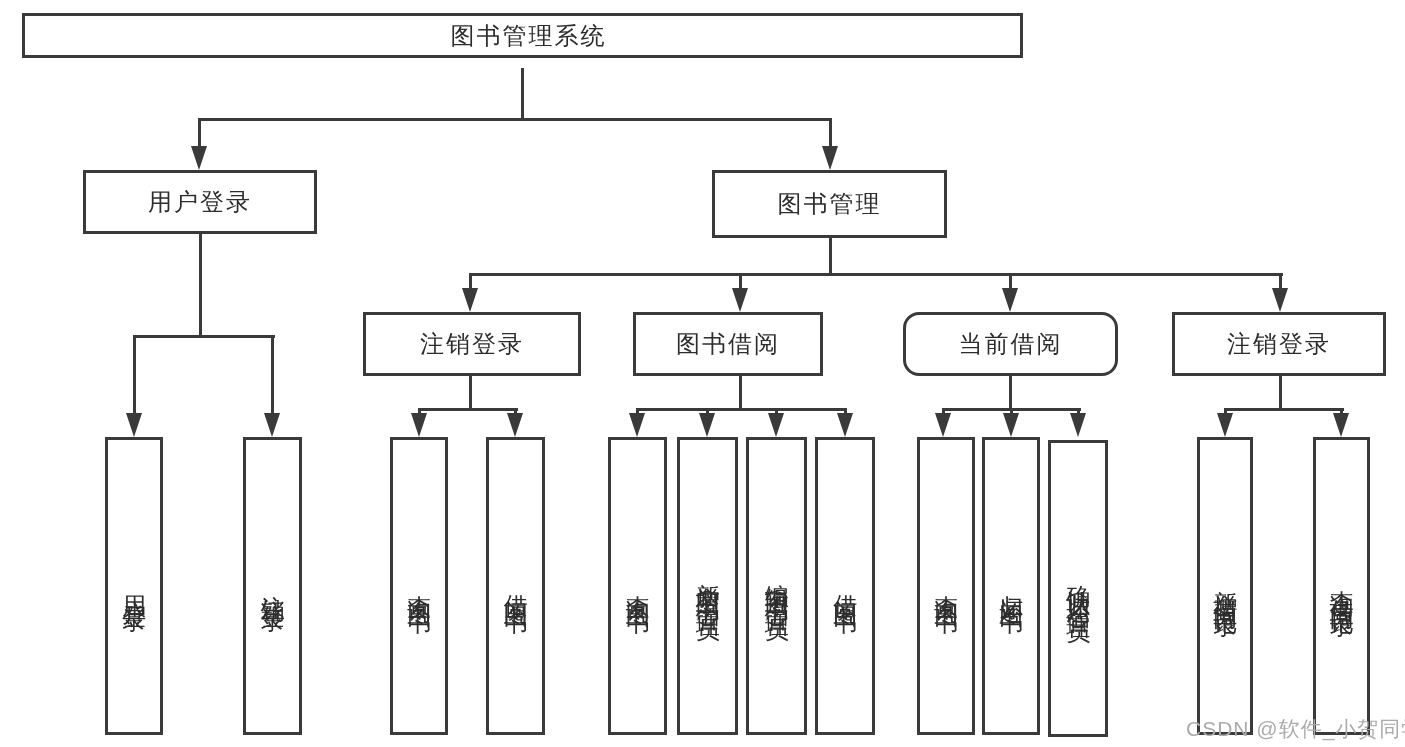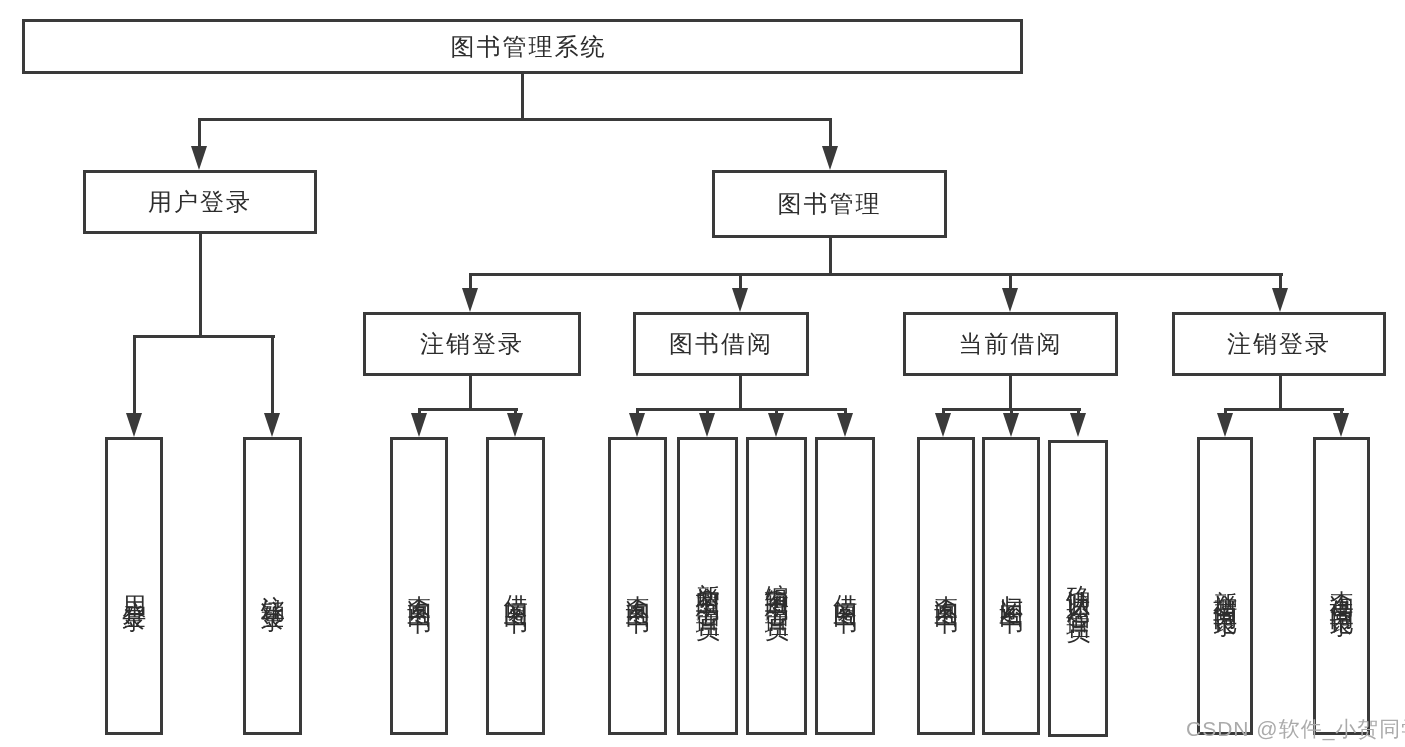--- a/index.html
+++ b/index.html
@@ -59,28 +59,28 @@
     letter-spacing:1px;
     z-index:5;
     white-space:nowrap;
   }
 </style>
 </head>
 <body>
 
 <div id="canvas">
 
-  <div class="node" style="left:22px;top:19px;width:1001px;height:55px;padding-left:12px;">图书管理系统</div>
+  <div class="node" style="left:22px;top:13px;width:1001px;height:45px;padding-left:12px;">图书管理系统</div>
 
   <div class="node" style="left:83px;top:170px;width:234px;height:64px;">用户登录</div>
   <div class="node" style="left:712px;top:170px;width:235px;height:68px;">图书管理</div>
 
   <div class="node" style="left:363px;top:312px;width:218px;height:64px;">注销登录</div>
-  <div class="node" style="left:633px;top:312px;width:176px;height:64px;">图书借阅</div>
-  <div class="node" style="left:903px;top:312px;width:215px;height:64px;">当前借阅</div>
+  <div class="node" style="left:633px;top:312px;width:190px;height:64px;">图书借阅</div>
+  <div class="node" style="left:903px;top:312px;width:215px;height:64px;border-radius:16px;">当前借阅</div>
   <div class="node" style="left:1172px;top:312px;width:214px;height:64px;">注销登录</div>
 
   <div class="vnode" style="left:105px;top:437px;width:58px;height:298px;">用户登录</div>
   <div class="vnode" style="left:243px;top:437px;width:59px;height:298px;">注销登录</div>
 
   <div class="vnode" style="left:390px;top:437px;width:58px;height:298px;">查询图书</div>
   <div class="vnode" style="left:486px;top:437px;width:59px;height:298px;">借阅图书</div>
 
   <div class="vnode" style="left:608px;top:437px;width:59px;height:298px;">查询图书</div>
   <div class="vnode" style="left:677px;top:437px;width:61px;height:298px;">新增图书（管理员）</div>

